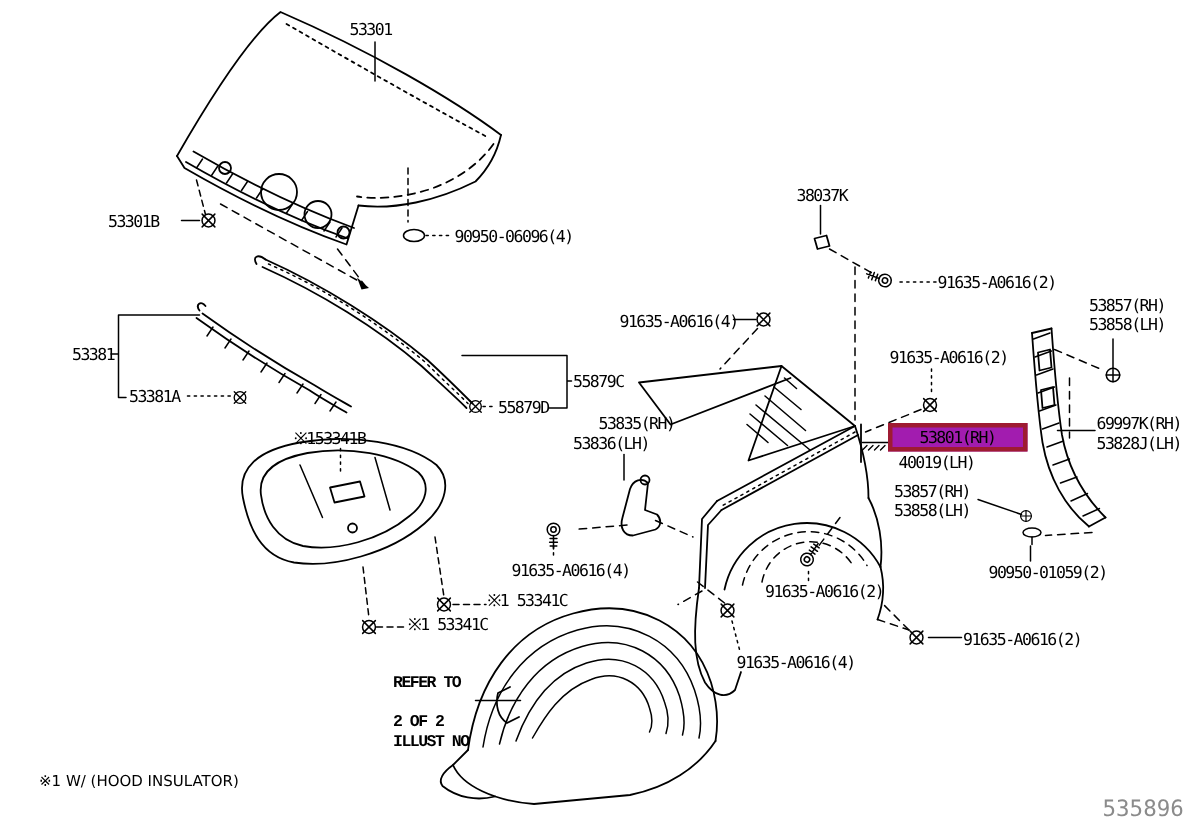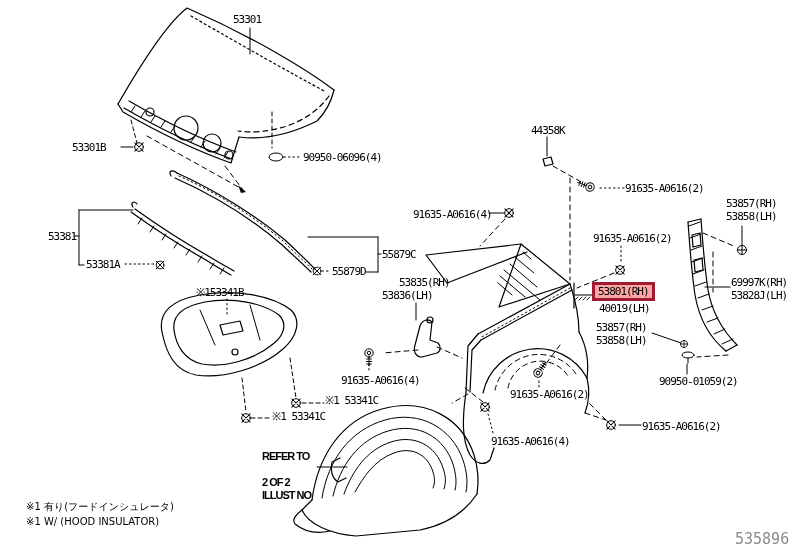--- a/index.html
+++ b/index.html
@@ -1,22 +1,22 @@
 <!DOCTYPE html>
 <html><head>
 <meta charset="utf-8">
 <style>
   html,body{margin:0;padding:0;background:#fff;}
   .stage{position:relative;width:796px;height:549px;background:#ffffff;overflow:hidden;
          font-family:"DejaVu Sans Mono",monospace;}
   svg.art{position:absolute;left:0;top:0;}
   .lbl{position:absolute;font-family:"DejaVu Sans Mono",monospace;font-weight:normal;
        font-size:11px;line-height:13px;letter-spacing:-1px;color:#000;white-space:pre;}
-  .hl{border:3px solid #9e1b32;padding:0 3px;background:#fca5a5;z-index:5;}
-  .note{position:absolute;font-family:Liberation Sans, sans-serif;font-weight:bold;
+  .hl{border:3px solid #9e1b32;padding:0 18px;background:#a21caf;z-index:5;}
+  .note{position:absolute;font-family:Liberation Mono, monospace;font-weight:bold;
         font-size:11px;line-height:13px;letter-spacing:-1px;color:#000;white-space:pre;}
   .footnote{position:absolute;font-family:"DejaVu Sans","Liberation Sans",sans-serif;
         font-size:10px;letter-spacing:0;color:#000;white-space:pre;}
   .drawnum{position:absolute;font-family:"DejaVu Sans Mono",monospace;font-size:15px;
         color:#8b8b8b;letter-spacing:0;}
 </style>
 </head>
 <body>
 
 <div class="stage">
@@ -188,21 +188,21 @@
     </g>
   </svg>
 
   <div class="lbl" style="left:233px;top:13px">53301</div>
   <div class="lbl" style="left:72px;top:141px">53301B</div>
   <div class="lbl" style="left:303px;top:151px">90950-06096(4)</div>
   <div class="lbl" style="left:48px;top:230px">53381</div>
   <div class="lbl" style="left:86px;top:258px">53381A</div>
   <div class="lbl" style="left:382px;top:248px">55879C</div>
   <div class="lbl" style="left:332px;top:265px">55879D</div>
-  <div class="lbl" style="left:531px;top:124px">44358K</div>
+  <div class="lbl" style="left:531px;top:124px">38037K</div>
   <div class="lbl" style="left:625px;top:182px">91635-A0616(2)</div>
   <div class="lbl" style="left:413px;top:208px">91635-A0616(4)</div>
   <div class="lbl" style="left:593px;top:232px">91635-A0616(2)</div>
   <div class="lbl" style="left:726px;top:197px">53857(RH)</div>
   <div class="lbl" style="left:726px;top:210px">53858(LH)</div>
   <div class="lbl" style="left:399px;top:276px">53835(RH)</div>
   <div class="lbl" style="left:382px;top:289px">53836(LH)</div>
   <div class="lbl hl" style="left:592px;top:282px">53801(RH)</div>
   <div class="lbl" style="left:599px;top:302px">40019(LH)</div>
   <div class="lbl" style="left:731px;top:276px">69997K(RH)</div>
@@ -215,18 +215,17 @@
   <div class="lbl" style="left:491px;top:435px">91635-A0616(4)</div>
   <div class="lbl" style="left:642px;top:420px">91635-A0616(2)</div>
   <div class="lbl" style="left:196px;top:286px">※153341B</div>
   <div class="lbl" style="left:325px;top:394px">※1 53341C</div>
   <div class="lbl" style="left:272px;top:410px">※1 53341C</div>
 
   <div class="note" style="left:262px;top:450px">REFER TO</div>
   <div class="note" style="left:262px;top:489px">ILLUST NO</div>
   <div class="note" style="left:262px;top:476px">2 OF 2</div>
 
-  <div class="footnote" style="left:26px;top:500px">※1 有り(フードインシュレータ)</div>
   <div class="footnote" style="left:26px;top:516px">※1 W/ (HOOD INSULATOR)</div>
 
   <div class="drawnum" style="left:735px;top:530px">535896</div>
 
 </div>
 
 </body></html>

